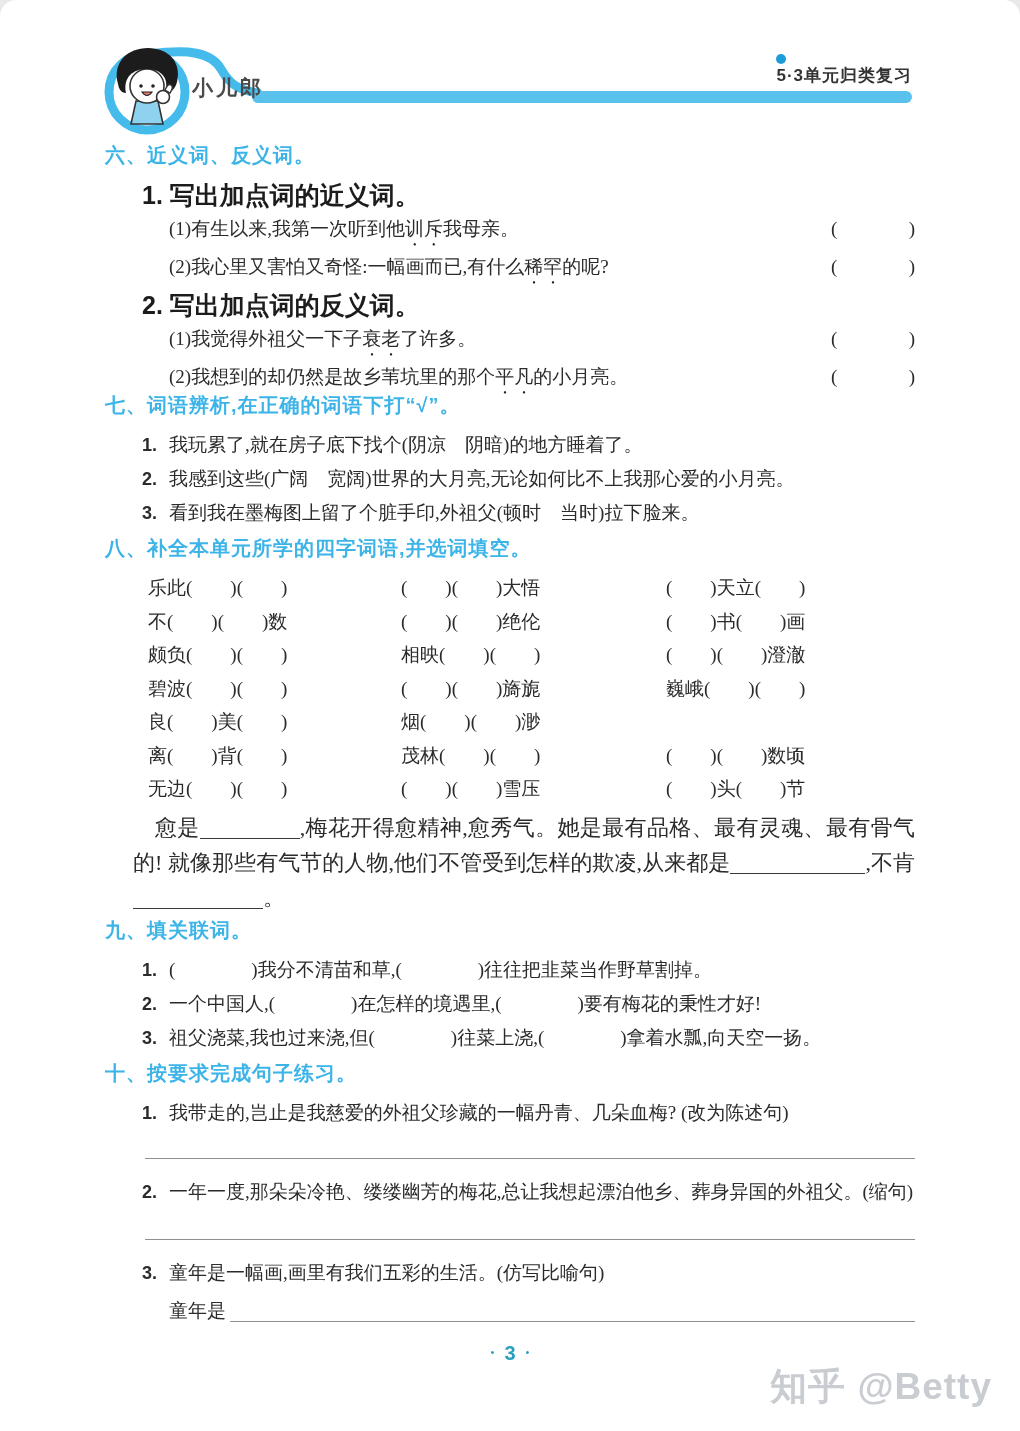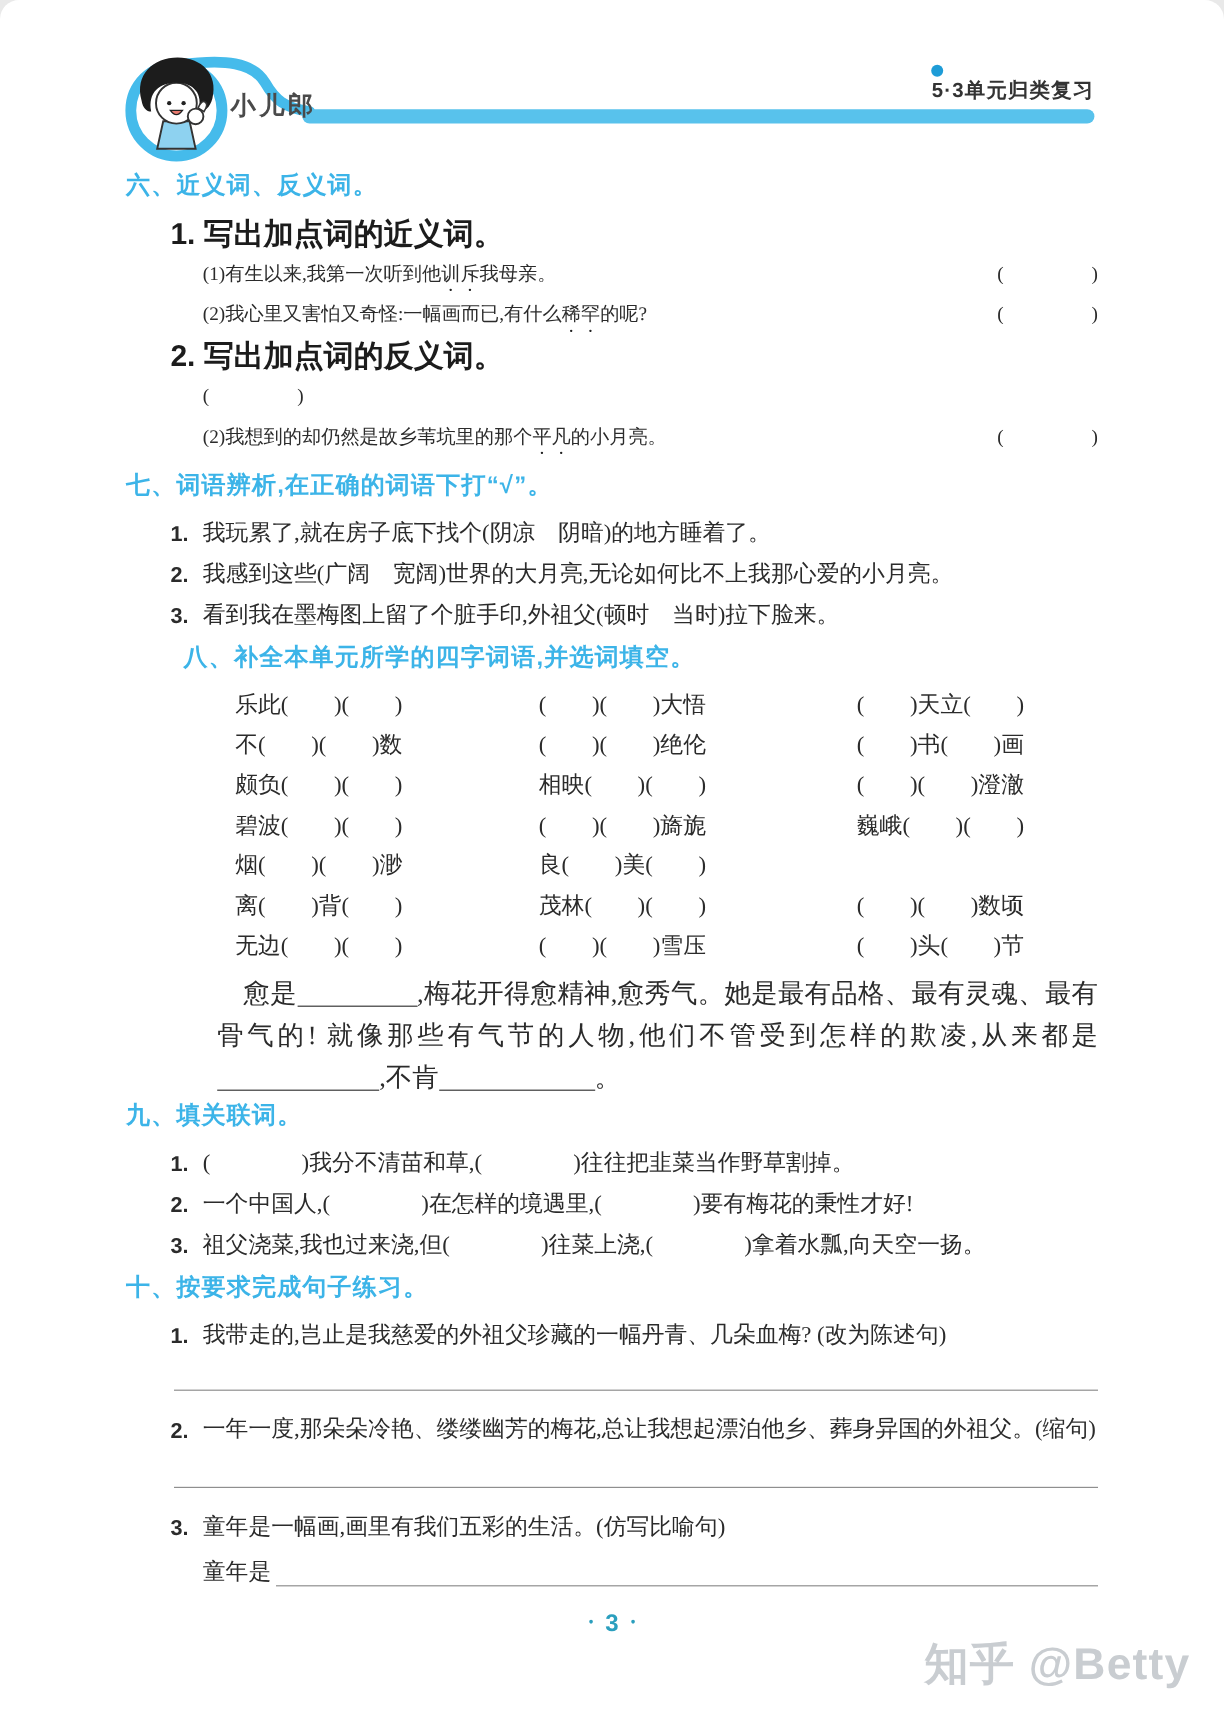--- a/index.html
+++ b/index.html
@@ -13,24 +13,24 @@
   .hdr-svg { position:absolute; top:0; left:0; }
   .brand { position:absolute; left:192px; top:74px; font-family:"Liberation Sans",sans-serif;
            font-weight:bold; font-size:21px; letter-spacing:3px; color:#4a4a4a; }
   .badge { position:absolute; top:54px; right:108px; display:flex; align-items:flex-start;flex-direction:column; }
   .badge-dot { width:10px; height:10px; border-radius:50%; background:#1e9cd7; margin-right:9px; }
   .badge-text { font-family:"Liberation Sans",sans-serif; font-weight:bold; font-size:17px; color:#333; letter-spacing:1px; }
   
   .section { position:absolute; left:105px; right:105px; }
   .sec-heading { font-family:"Liberation Sans",sans-serif; font-weight:bold;
                  font-size:20px; line-height:30px; color:#3cb4e8; letter-spacing:1px; margin-bottom:8px; }
-  .s6 { top:140px; } .s7 { top:390px; } .s8 { top:533px;margin-left:48px; } .s9 { top:915px; } .s10 { top:1058px; }
+  .s6 { top:140px; } .s7 { top:390px; } .s8 { top:533px; } .s9 { top:915px; } .s10 { top:1058px; }
   .subbold { margin-left:37px; line-height:34px; font-family:"Liberation Sans",sans-serif;
              font-weight:bold; font-size:25px; color:#1c1c1c; }
-  .qrow { margin-left:64px; line-height:34px; font-size:16px; display:flex; justify-content:space-between; }
+  .qrow { margin-left:64px; line-height:34px; font-size:19px; display:flex; justify-content:space-between; }
   .qrow .qtext { white-space:nowrap; }
   .dots { -webkit-text-emphasis:filled dot #222; -webkit-text-emphasis-position:under;
           text-emphasis:filled dot #222; text-emphasis-position:under; }
   .bracket { width:84px; display:flex; justify-content:space-between; flex:none; }
   .item { margin-left:37px; line-height:34px; font-size:19px; display:flex; }
   .item .num { font-family:"Liberation Sans",sans-serif; font-weight:bold; font-size:18px; width:27px; flex:none; }
   .item .txt { white-space:nowrap; }
   
   .grid { margin-left:43px; }
   .grow { display:grid; grid-template-columns:253px 265px 1fr; line-height:33.5px; font-size:19px; }
@@ -92,20 +92,21 @@
     </div>
     <div class="qrow">
       <div class="qtext"><span>(2)</span><span>我心里又害怕又奇怪:一幅画而已,有什么</span><span class="dots">稀罕</span><span>的呢?</span></div>
       <div class="bracket">
           <span>(</span>
           <span>)</span>
         </div>
     </div>
     <div class="subbold">2. 写出加点词的反义词。</div>
     <div class="qrow">
+      <div class="qtext"><span>(1)</span><span>我觉得外祖父一下子</span><span class="dots">衰老</span><span>了许多。</span></div>
       <div class="bracket">
           <span>(</span>
           <span>)</span>
         </div>
     </div>
     <div class="qrow">
       <div class="qtext"><span>(2)</span><span>我想到的却仍然是故乡苇坑里的那个</span><span class="dots">平凡</span><span>的小月亮。</span></div>
       <div class="bracket">
           <span>(</span>
           <span>)</span>
@@ -146,22 +147,22 @@
           <span>颇负(　　)(　　)</span>
           <span>相映(　　)(　　)</span>
           <span>(　　)(　　)澄澈</span>
         </div>
       <div class="grow">
           <span>碧波(　　)(　　)</span>
           <span>(　　)(　　)旖旎</span>
           <span>巍峨(　　)(　　)</span>
         </div>
       <div class="grow">
+          <span>良(　　)美(　　)</span>
           <span>烟(　　)(　　)渺</span>
-          <span>良(　　)美(　　)</span>
         </div>
       <div class="grow">
           <span>离(　　)背(　　)</span>
           <span>茂林(　　)(　　)</span>
           <span>(　　)(　　)数顷</span>
         </div>
       <div class="grow">
           <span>无边(　　)(　　)</span>
           <span>(　　)(　　)雪压</span>
           <span>(　　)头(　　)节</span>

